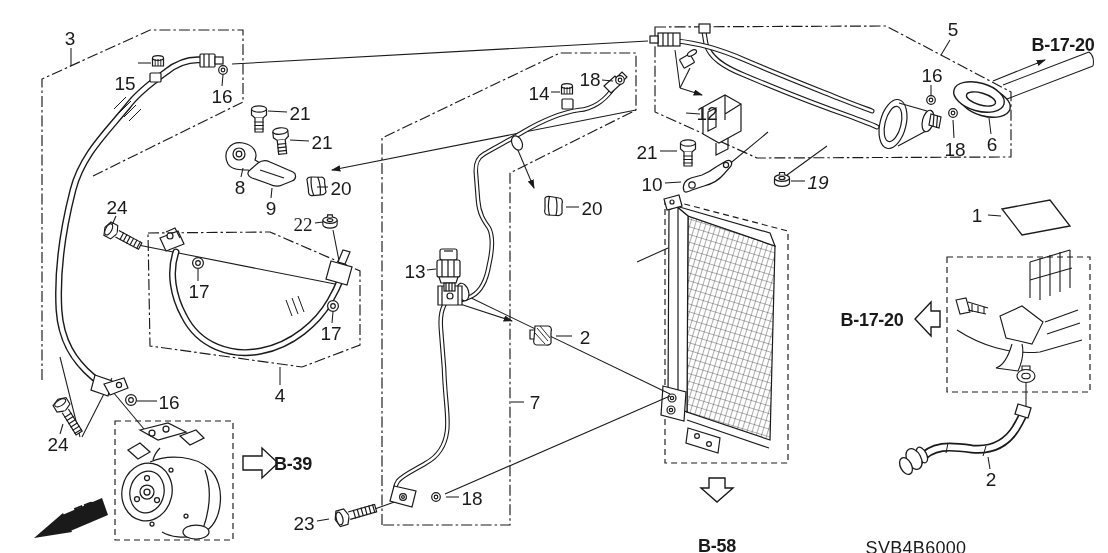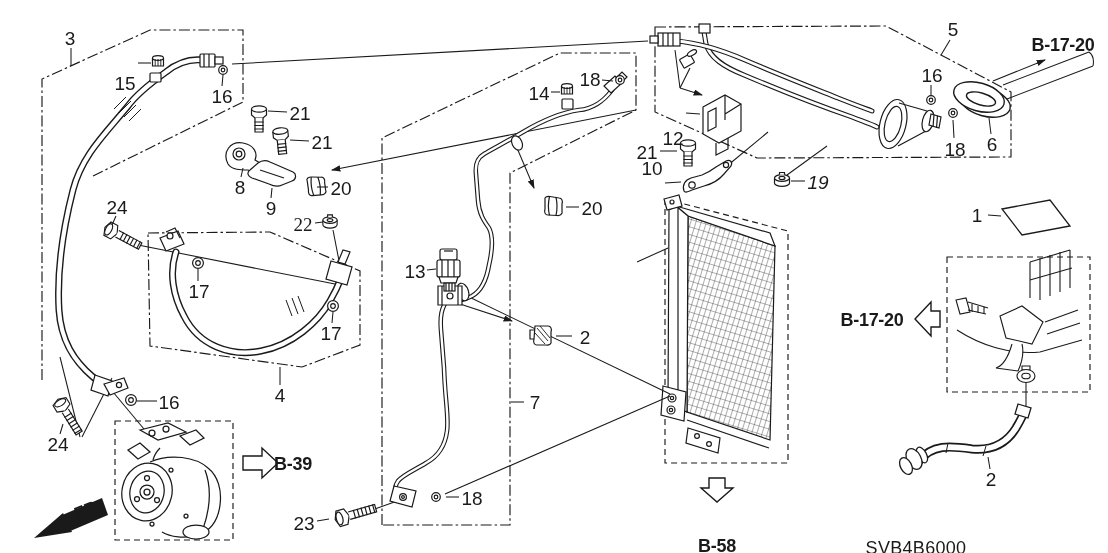--- a/index.html
+++ b/index.html
@@ -377,23 +377,23 @@
       <span class="callout" style="left: 280px; top: 395px;">4</span>
       <span class="callout" style="left: 58px; top: 444px;">24</span>
       <span class="callout" style="left: 304px; top: 523px;">23</span>
       <span class="callout" style="left: 415px; top: 271px;">13</span>
       <span class="callout" style="left: 539px; top: 93px;">14</span>
       <span class="callout" style="left: 590px; top: 79px;">18</span>
       <span class="callout" style="left: 592px; top: 208px;">20</span>
       <span class="callout" style="left: 585px; top: 337px;">2</span>
       <span class="callout" style="left: 535px; top: 402px;">7</span>
       <span class="callout" style="left: 472px; top: 498px;">18</span>
-      <span class="callout" style="left: 673px; top: 113px; margin-top: 25px;">12</span>
+      <span class="callout" style="left: 707px; top: 113px;">12</span>
       <span class="callout" style="left: 647px; top: 152px;">21</span>
-      <span class="callout" style="left: 652px; top: 168px;">10</span>
+      <span class="callout" style="left: 652px; top: 184px;">10</span>
       <span class="callout" style="left: 818px; top: 182px; font-style: italic;">19</span>
       <span class="callout" style="left: 953px; top: 29px;">5</span>
       <span class="callout" style="left: 932px; top: 75px;">16</span>
       <span class="callout" style="left: 955px; top: 149px;">18</span>
       <span class="callout" style="left: 992px; top: 144px;">6</span>
       <span class="callout" style="left: 977px; top: 215px;">1</span>
       <span class="callout" style="left: 991px; top: 479px;">2</span>
       <span class="callout ref" style="left: 1063px; top: 45px;">B-17-20</span>
       <span class="callout ref" style="left: 872px; top: 320px;">B-17-20</span>
       <span class="callout ref" style="left: 293px; top: 464px;">B-39</span>

